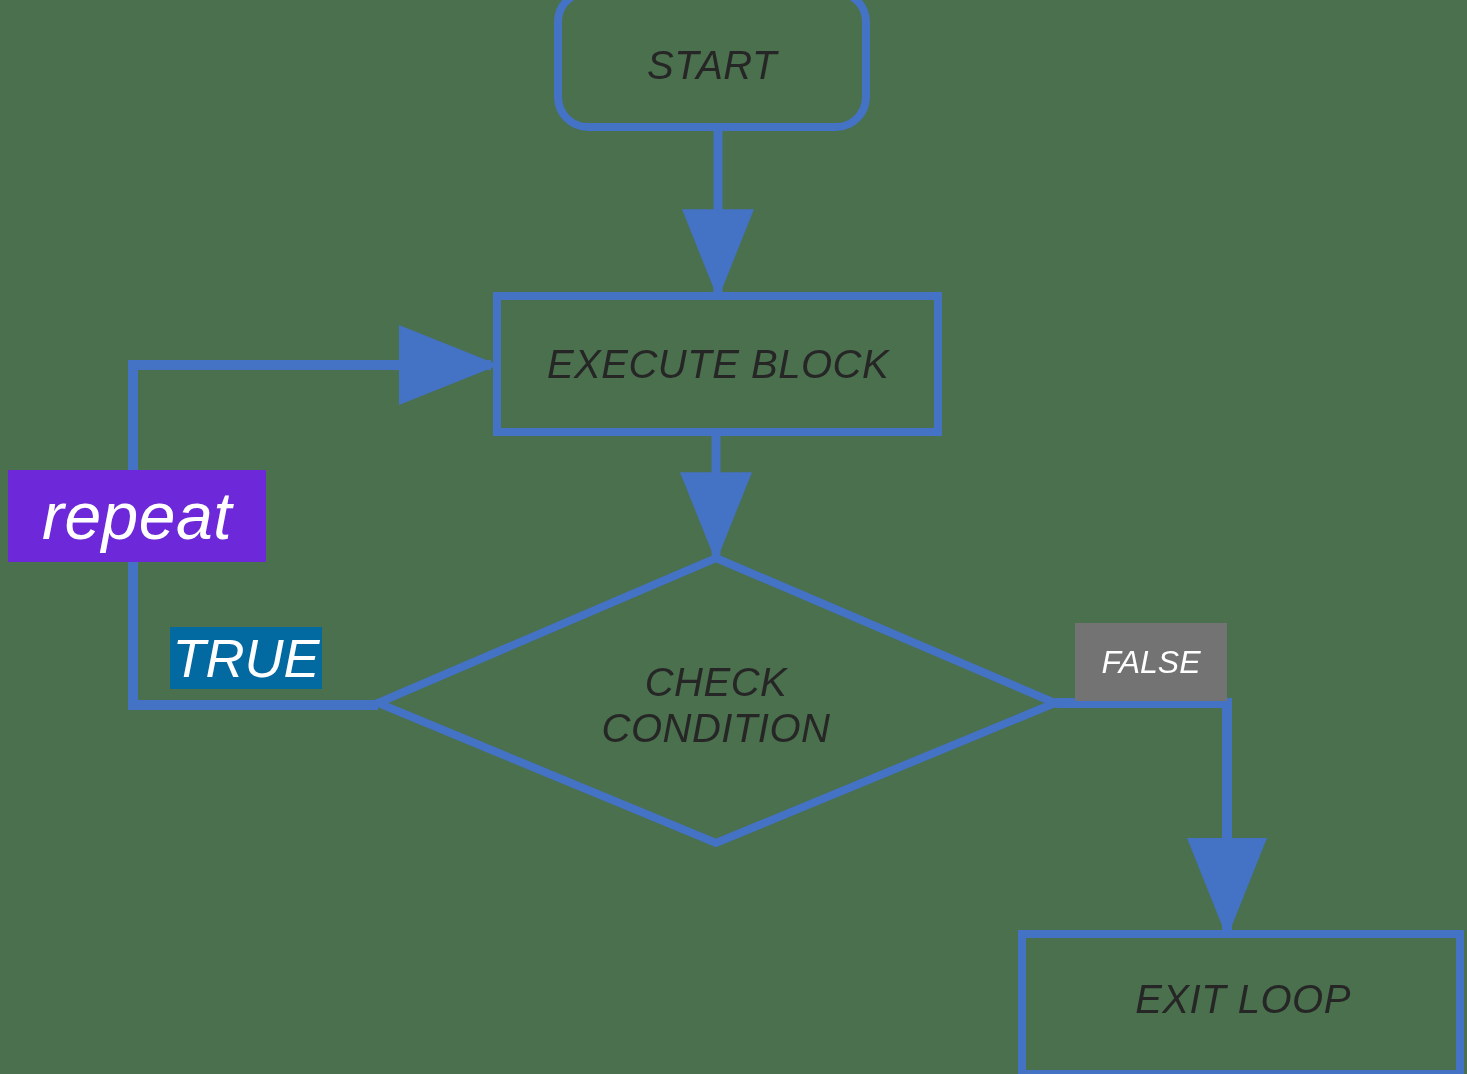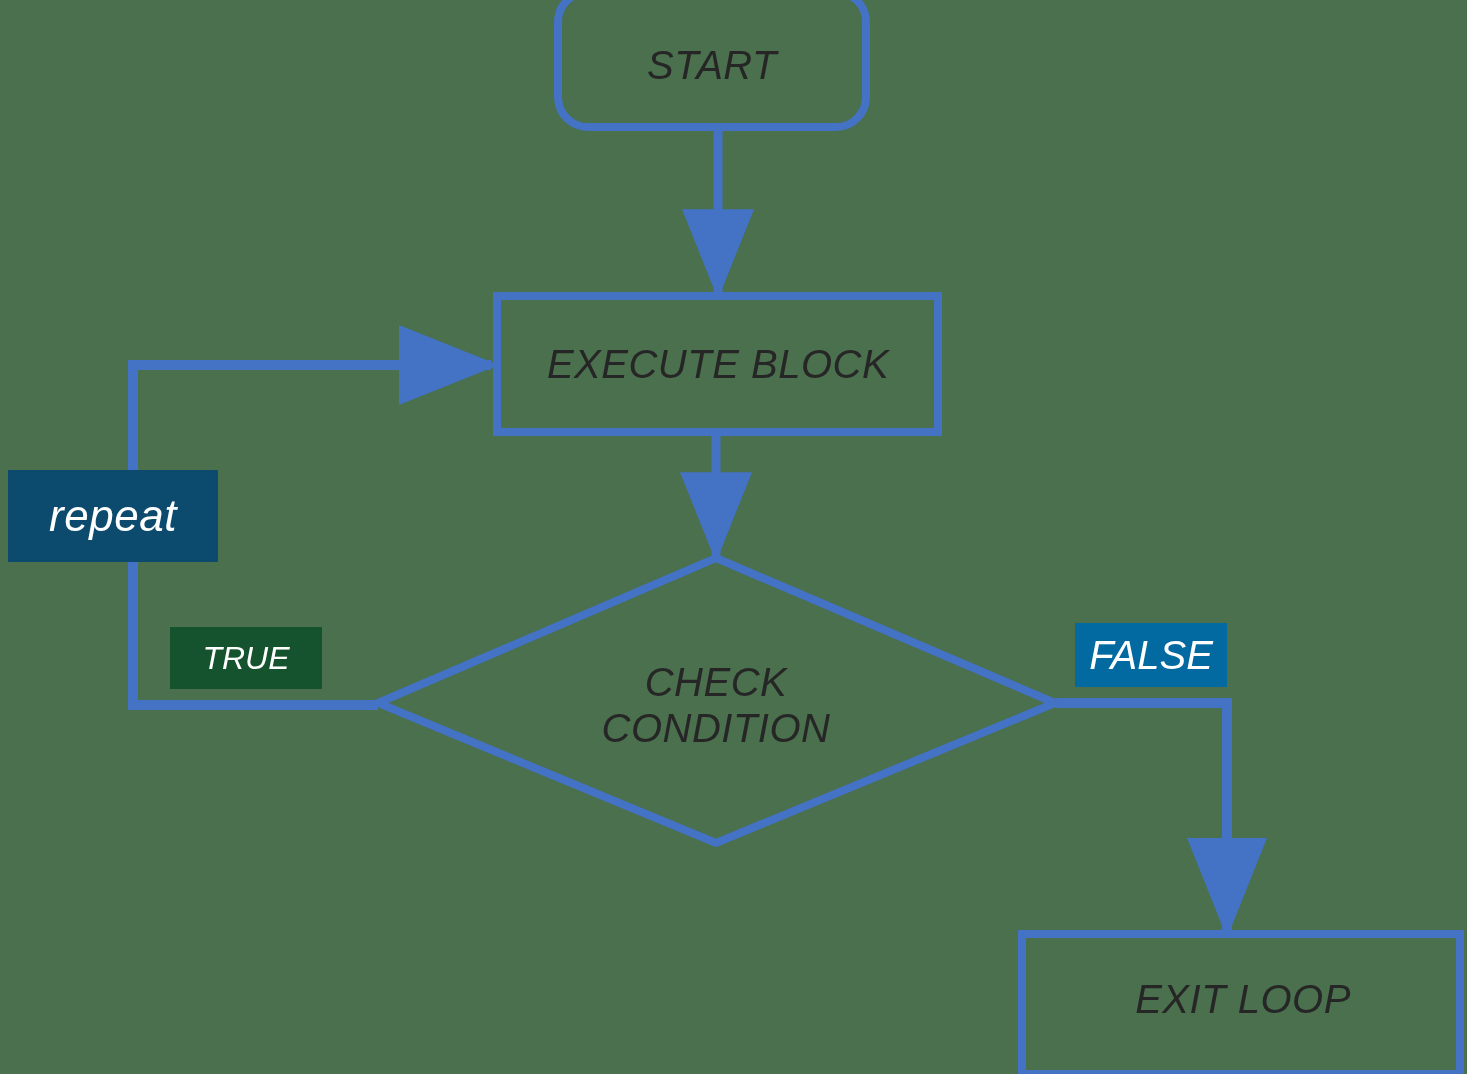--- a/index.html
+++ b/index.html
@@ -37,41 +37,41 @@
     align-items: center;
     justify-content: center;
     color: #ffffff;
     font-family: "Liberation Sans", sans-serif;
     box-sizing: border-box;
     white-space: nowrap;
   }
   #tag-repeat {
     left: 8px;
     top: 470px;
-    width: 210px;
+    width: 258px;
     height: 92px;
-    background: #0c4a6e;
-    font-size: 44px;
+    background: #6d28d9;
+    font-size: 66px;
     letter-spacing: 0.5px;
   }
   #tag-true {
     left: 170px;
     top: 627px;
     width: 152px;
     height: 62px;
-    background: #14532d;
-    font-size: 32px;
+    background: #0369a1;
+    font-size: 54px;
   }
   #tag-false {
     left: 1075px;
     top: 623px;
     width: 152px;
-    height: 64px;
-    background: #0369a1;
-    font-size: 40px;
+    height: 78px;
+    background: #737373;
+    font-size: 32px;
   }
 </style>
 </head>
 <body>
 
 <div id="canvas">
 
   <svg id="flow-svg" viewBox="0 0 1467 1074">
     <defs>
       <marker id="arrowhead" markerWidth="10" markerHeight="8" refX="9.2" refY="4" orient="auto" markerUnits="strokeWidth">

